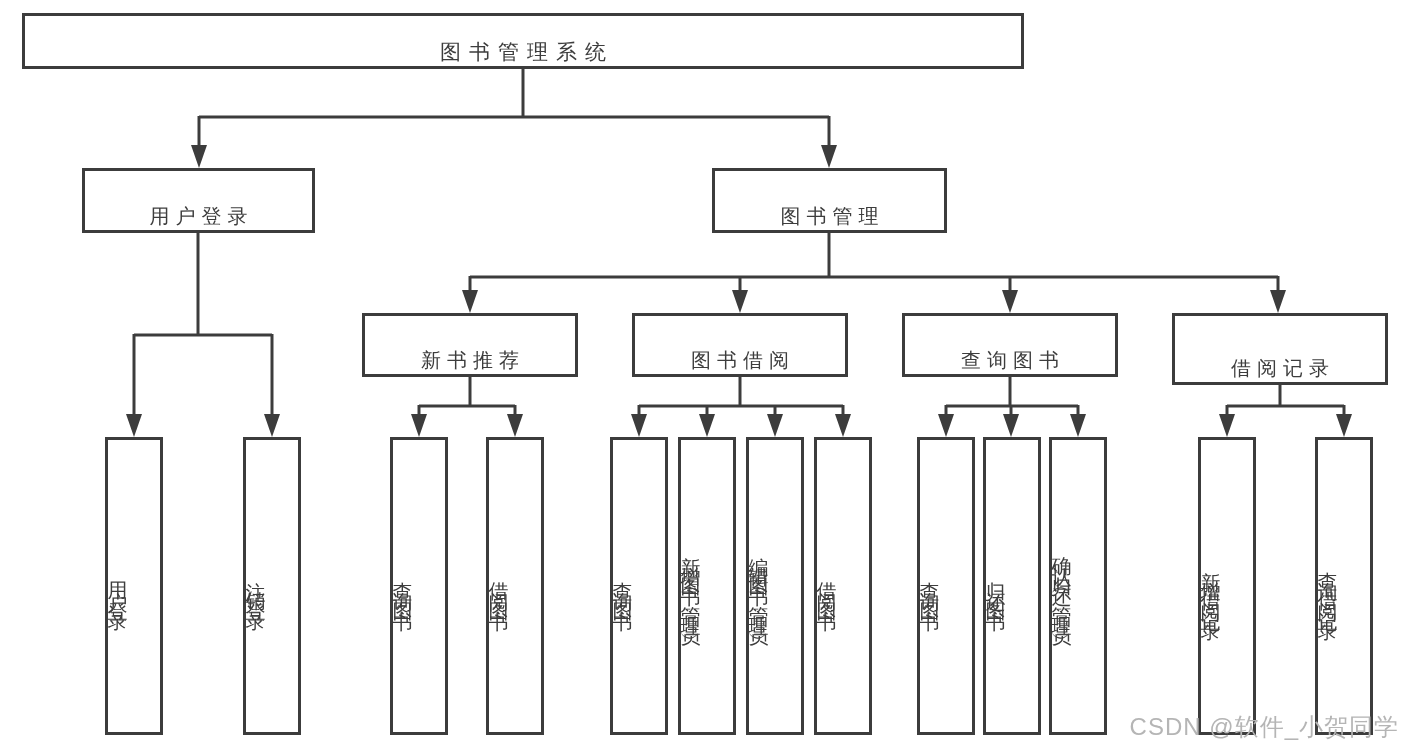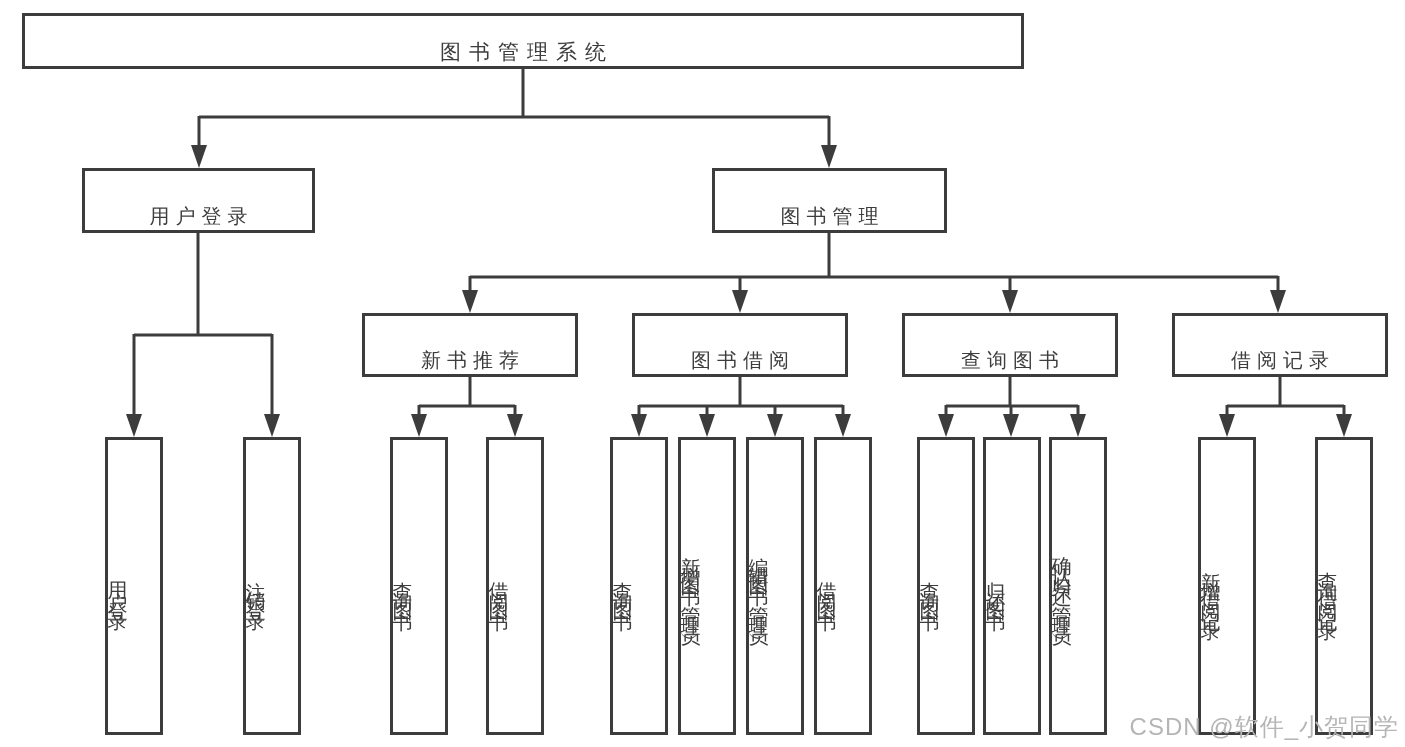--- a/index.html
+++ b/index.html
@@ -37,21 +37,21 @@
     line-height:1;
   }
   .vbox span{display:block;}
   
   #n-root {left:22px;  top:13px;  width:1002px; height:56px;}
   #n-l2a  {left:82px;  top:168px; width:233px;  height:65px;}
   #n-l2b  {left:712px; top:168px; width:235px;  height:65px;}
   #n-l3a  {left:362px; top:313px; width:216px;  height:64px;}
   #n-l3b  {left:632px; top:313px; width:216px;  height:64px;}
   #n-l3c  {left:902px; top:313px; width:216px;  height:64px;}
-  #n-l3d  {left:1172px;top:313px; width:216px;  height:64px;}
+  #n-l3d  {left:1172px;top:313px; width:216px;  height:72px;}
   
   .vbox{top:437px;height:298px;width:58px;}
   #v1 {left:105px;} #v2 {left:243px;}
   #v3 {left:390px;} #v4 {left:486px;}
   #v5 {left:610px;} #v6 {left:678px;} #v7 {left:746px;} #v8 {left:814px;}
   #v9 {left:917px;} #v10{left:983px;} #v11{left:1049px;}
   #v12{left:1198px;} #v13{left:1315px;}
   .watermark{
     position:absolute;
     right:6px;bottom:4px;

